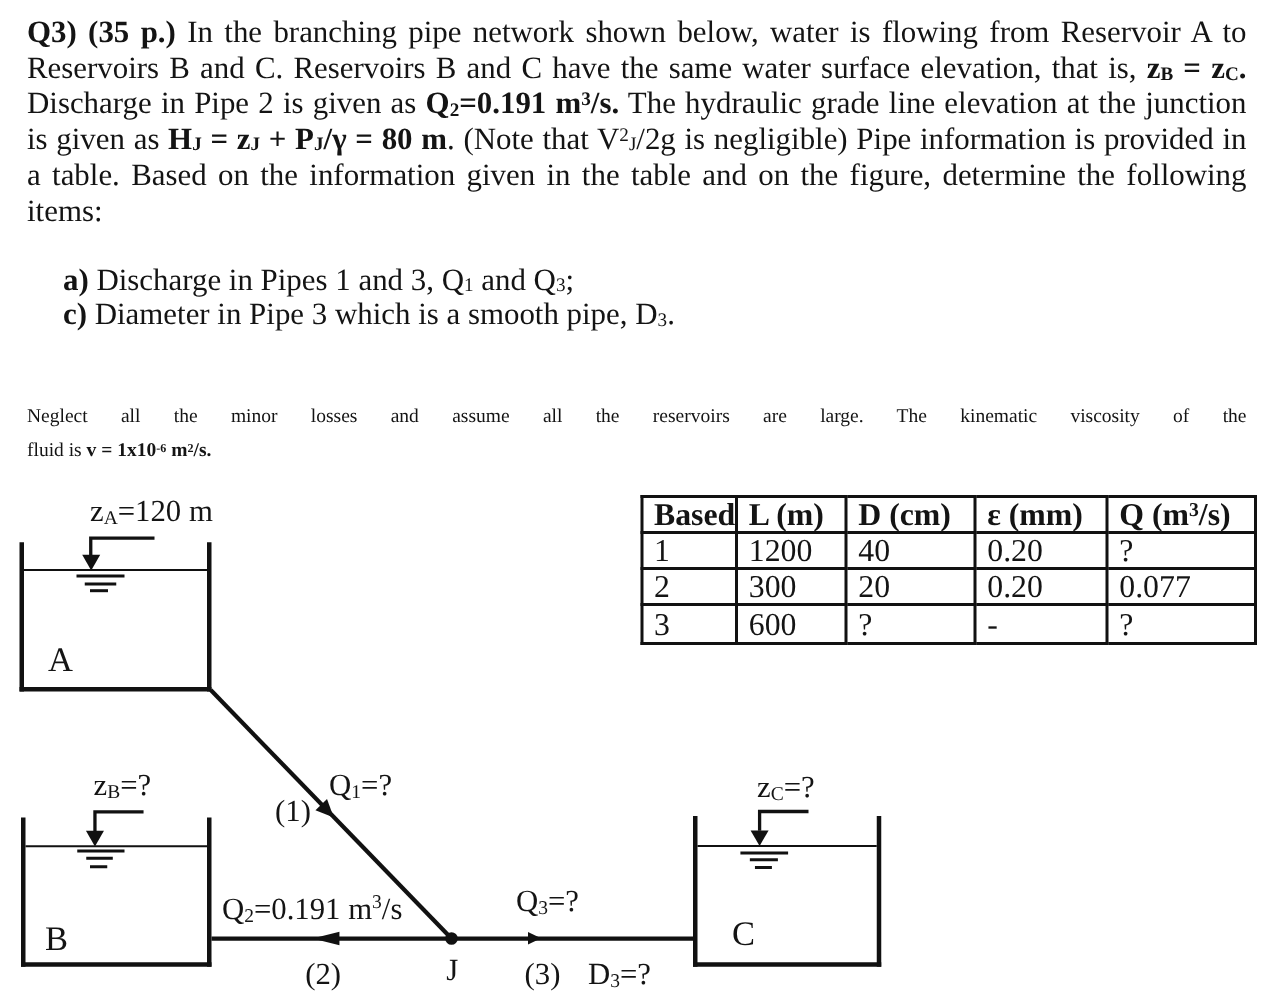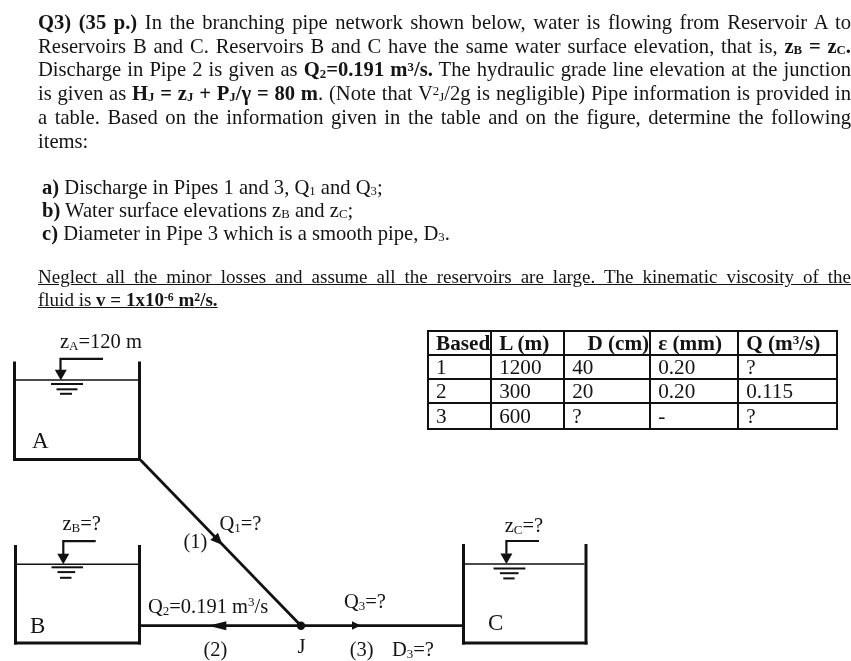--- a/index.html
+++ b/index.html
@@ -1,19 +1,19 @@
 <!DOCTYPE html>
 <html><head>
 <meta charset="utf-8">
 <style>
   html,body{margin:0;padding:0;background:#fff;}
   body{width:851px;height:661px;position:relative;overflow:hidden;
        font-family:"Liberation Serif",serif;color:#141414;}
   .t{position:absolute;white-space:nowrap;}
-  .just{position:absolute;text-align:justify;text-align-last:justify;white-space:normal;margin-left:20px;}
+  .just{position:absolute;text-align:justify;text-align-last:justify;white-space:normal;}
   b{font-weight:bold;}
   sub.s{font-size:0.62em;vertical-align:baseline;position:relative;top:0.10em;line-height:0;}
   sup.s{font-size:0.62em;vertical-align:baseline;position:relative;top:-0.42em;line-height:0;}
   table{border-collapse:collapse;position:absolute;left:427px;top:330px;}
   td{border:2px solid #111;font-size:21.2px;padding:0 0 0 7px;vertical-align:middle;
      height:22px;line-height:22px;}
   svg{position:absolute;left:0;top:0;}
   tr.last td{height:24px;}
 </style>
 </head>
@@ -23,51 +23,50 @@
   <div><b>Q3) (35 p.)</b> In the branching pipe network shown below, water is flowing from Reservoir A to</div>
   <div>Reservoirs B and C. Reservoirs B and C have the same water surface elevation, that is, <b>z<sub class="s">B</sub> = z<sub class="s">C</sub>.</b></div>
   <div>Discharge in Pipe 2 is given as <b>Q<sub class="s">2</sub>=0.191 m<sup class="s">3</sup>/s.</b> The hydraulic grade line elevation at the junction</div>
   <div>is given as <b>H<sub class="s">J</sub> = z<sub class="s">J</sub> + P<sub class="s">J</sub>/γ = 80 m</b>. (Note that V<sup class="s">2</sup><sub class="s">J</sub>/2g is negligible) Pipe information is provided in</div>
   <div>a table. Based on the information given in the table and on the figure, determine the following</div>
   <div style="text-align-last:left;">items:</div>
 </div>
 
 <div class="t" style="left:42px;top:176px;font-size:20.6px;line-height:23px;">
   <div><b>a)</b> Discharge in Pipes 1 and 3, Q<sub class="s">1</sub> and Q<sub class="s">3</sub>;</div>
-  <div><b>b)</b> Water surface elevations z<sub class="s">B</sub> and z<sub class="s">C</sub>;</div>
   <div><b>c)</b> Diameter in Pipe 3 which is a smooth pipe, D<sub class="s">3</sub>.</div>
 </div>
 
-<div class="t just" style="left:18px;top:264.7px;width:813px;font-size:19px;line-height:23.7px;text-decoration:underline;">
+<div class="t just" style="left:18px;top:264.7px;width:813px;font-size:13px;line-height:23.7px;">
   <div>Neglect all the minor losses and assume all the reservoirs are large. The kinematic viscosity of the</div>
   <div style="text-align-last:left;">fluid is <b>v = 1x10<sup class="s">-6</sup> m<sup class="s">2</sup>/s.</b></div>
 </div>
 
 <table>
   <tbody>
       <tr>
         <td style="width:48px;"><b>Based</b></td>
         <td style="width:64px;"><b>L (m)</b></td>
-        <td style="width:77px;text-align:right;"><b>D (cm)</b></td>
+        <td style="width:77px;"><b>D (cm)</b></td>
         <td style="width:79px;"><b>ε (mm)</b></td>
         <td style="width:90px;border-radius:12px;"><b>Q (m<sup class="s">3</sup>/s)</b></td>
       </tr>
   <tr>
         <td>1</td>
         <td>1200</td>
         <td>40</td>
         <td>0.20</td>
         <td>?</td>
       </tr>
   <tr>
         <td>2</td>
         <td>300</td>
         <td>20</td>
         <td>0.20</td>
-        <td>0.115</td>
+        <td>0.077</td>
       </tr>
   <tr class="last">
         <td>3</td>
         <td>600</td>
         <td>?</td>
         <td>-</td>
         <td>?</td>
       </tr>
 </tbody>
   </table>

